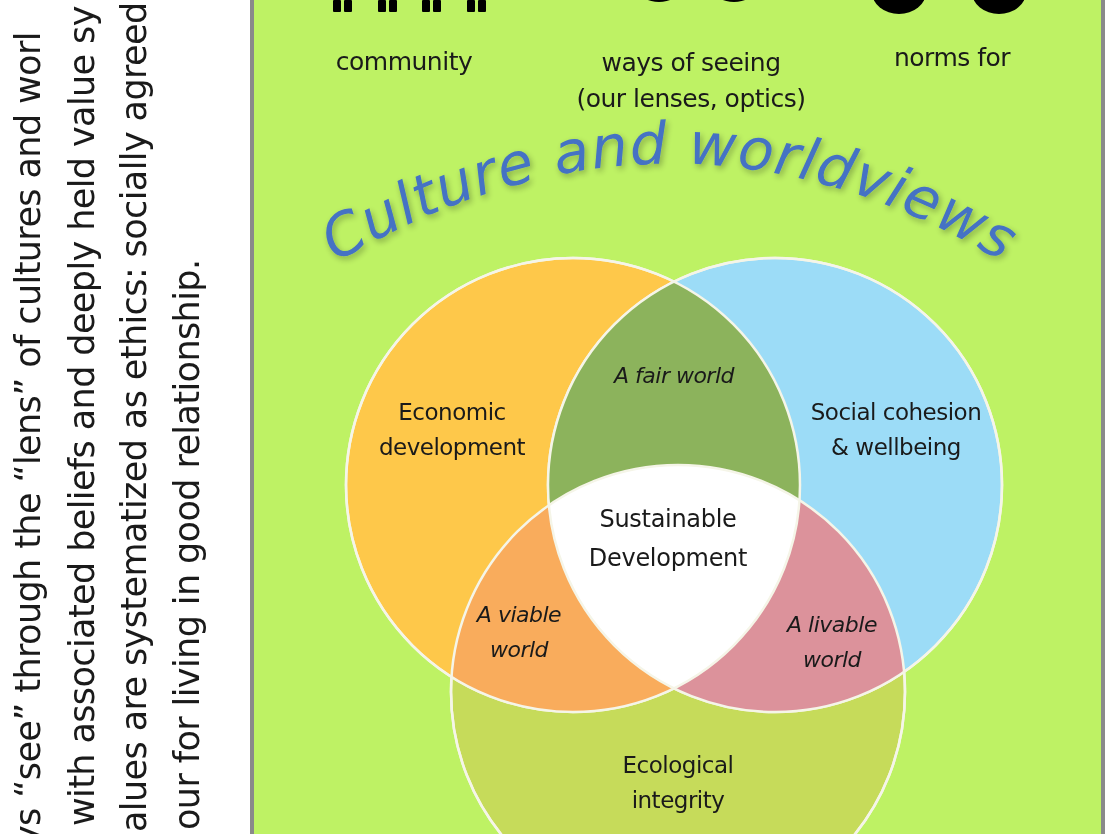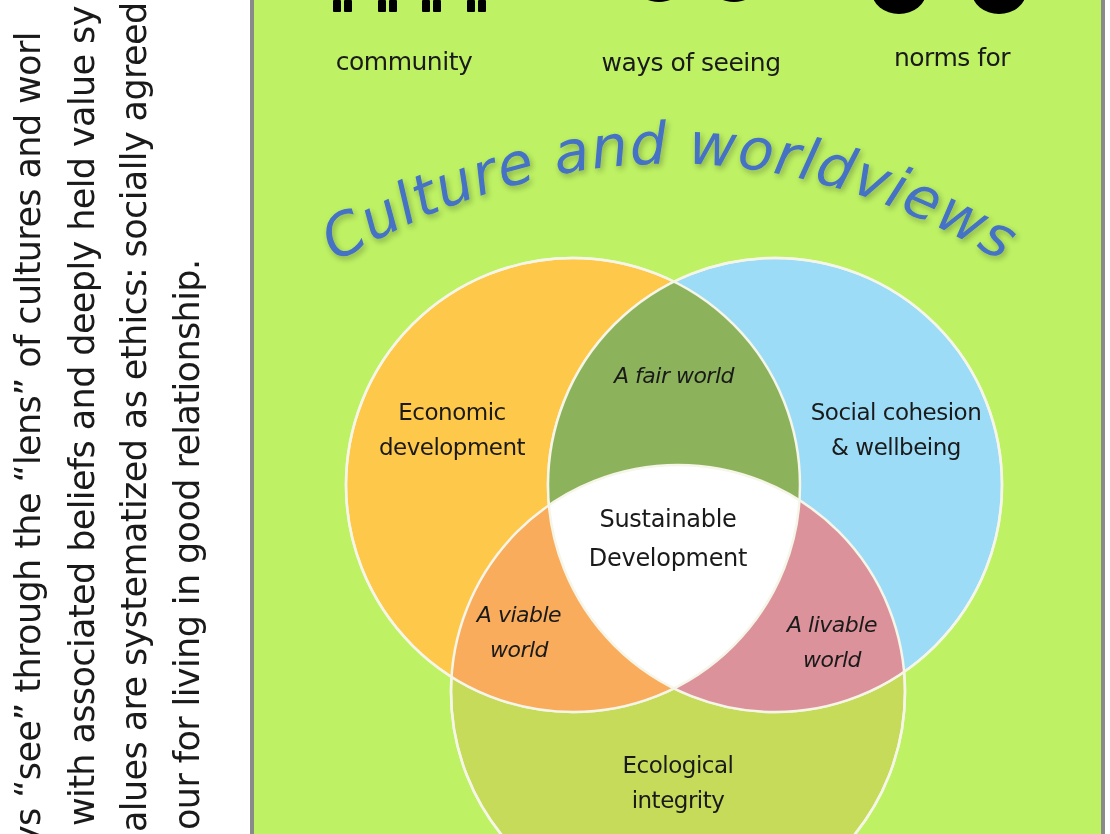--- a/index.html
+++ b/index.html
@@ -79,20 +79,21 @@
       <ellipse cx="645" cy="-8" rx="27" ry="22"></ellipse>
       <ellipse cx="745" cy="-8" rx="27" ry="22"></ellipse>
     </g>
   </svg>
 
   <div class="caption" style="left:50px; top:44px; width:200px;">
     <div>community</div>
   </div>
   <div class="caption" style="left:297px; top:45px; width:280px;">
     <div>ways of seeing</div>
+    <div>(our lenses, optics)</div>
   </div>
   <div class="caption" style="left:598px; top:40px; width:200px;">
     <div>norms for</div>
   </div>
 
   <svg width="848" height="834" style="position:absolute;left:0;top:0;">
     <defs>
       <path id="titleArc" d="M 50 282 Q 420 45 780 282"></path>
       <clipPath id="clipY">
           <circle cx="319" cy="485" r="227"></circle>

